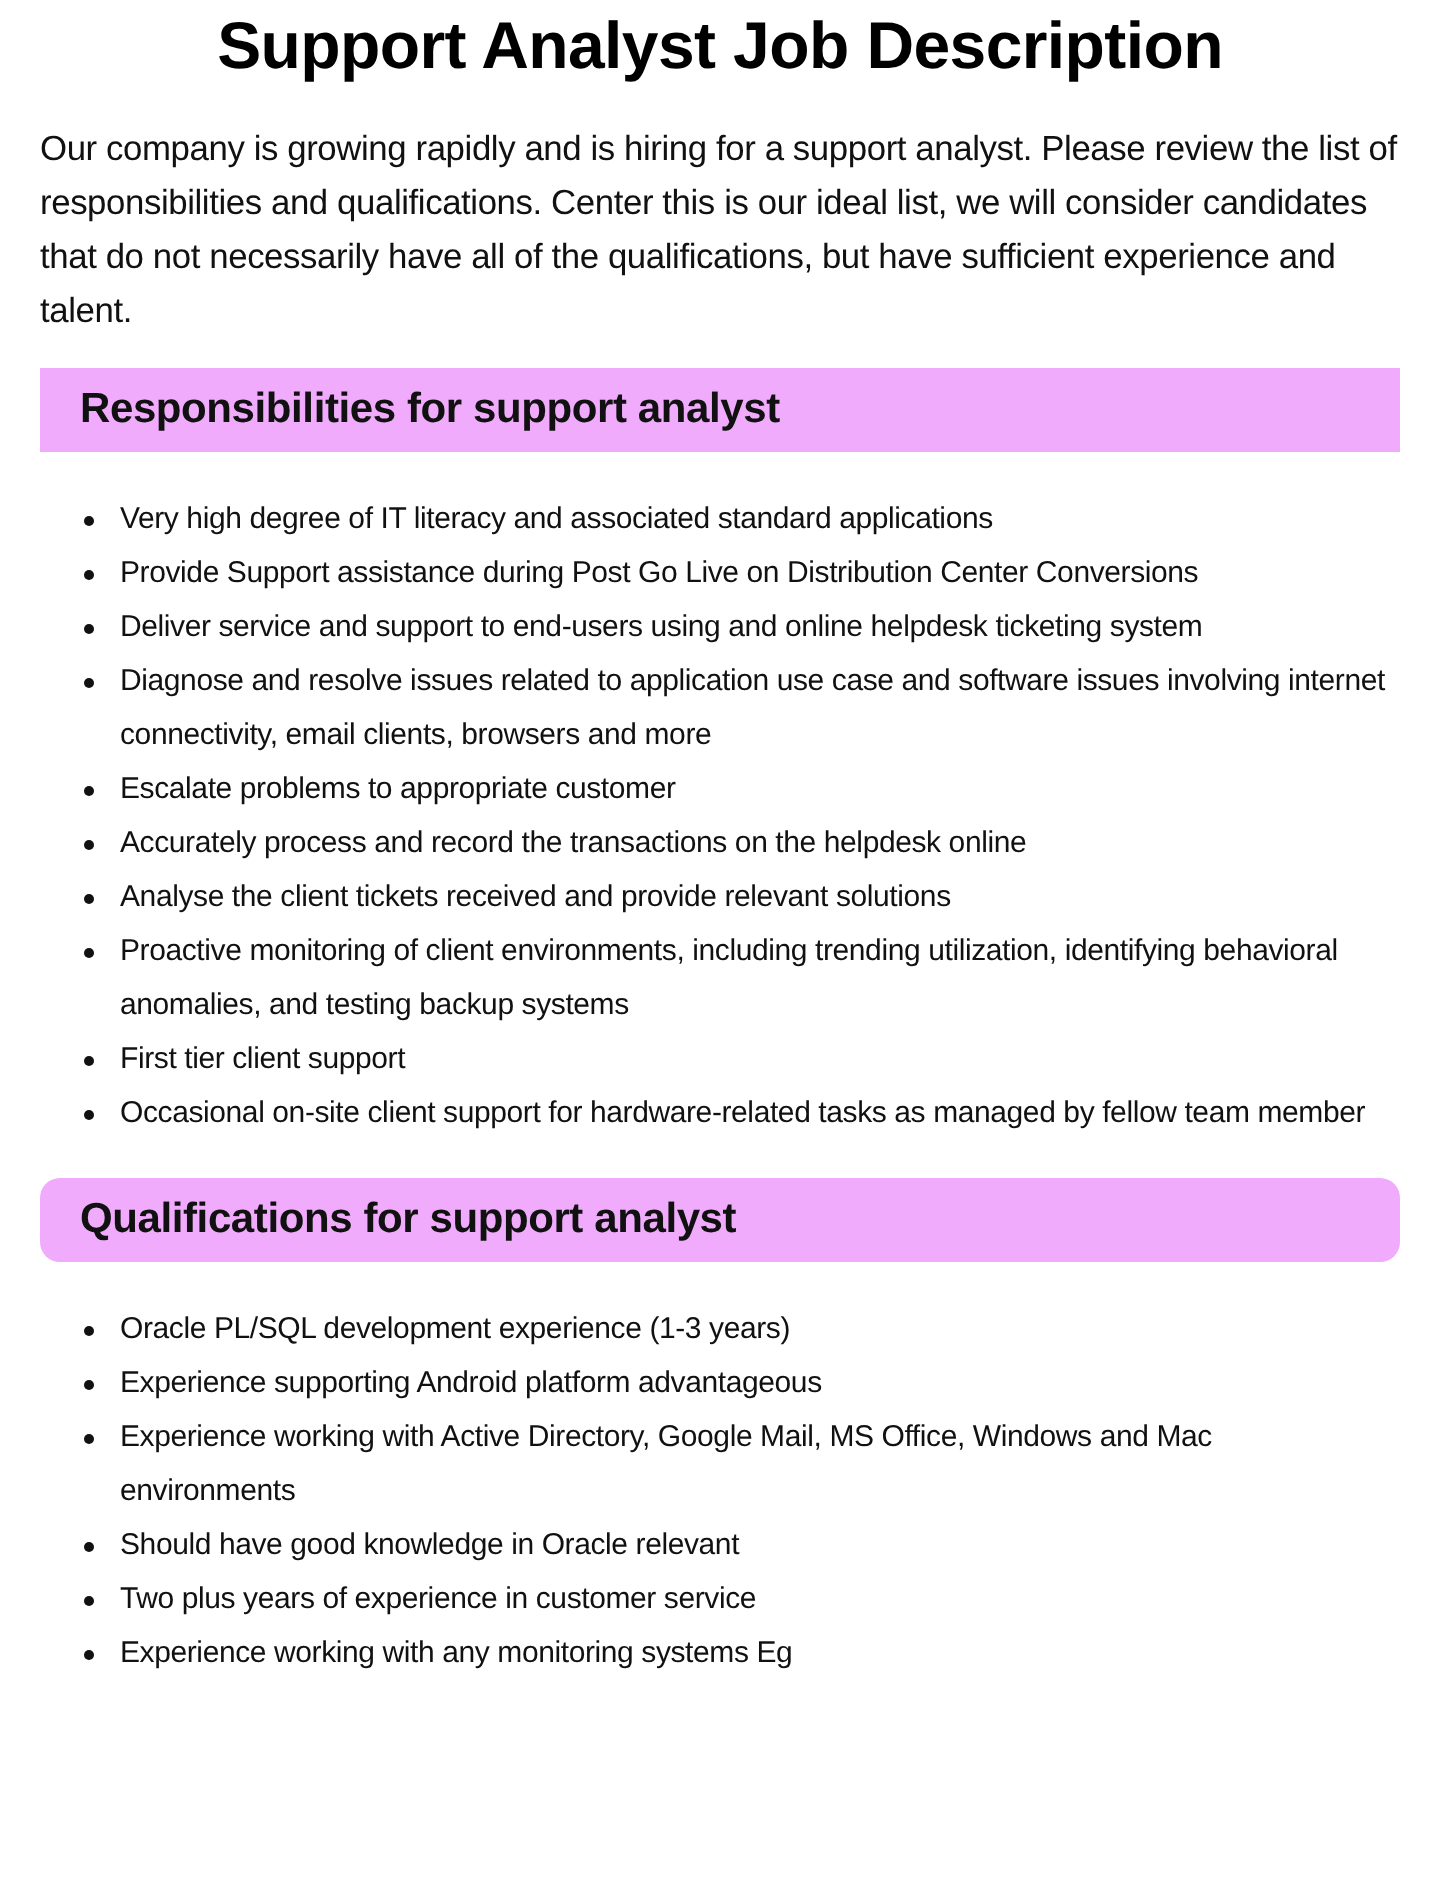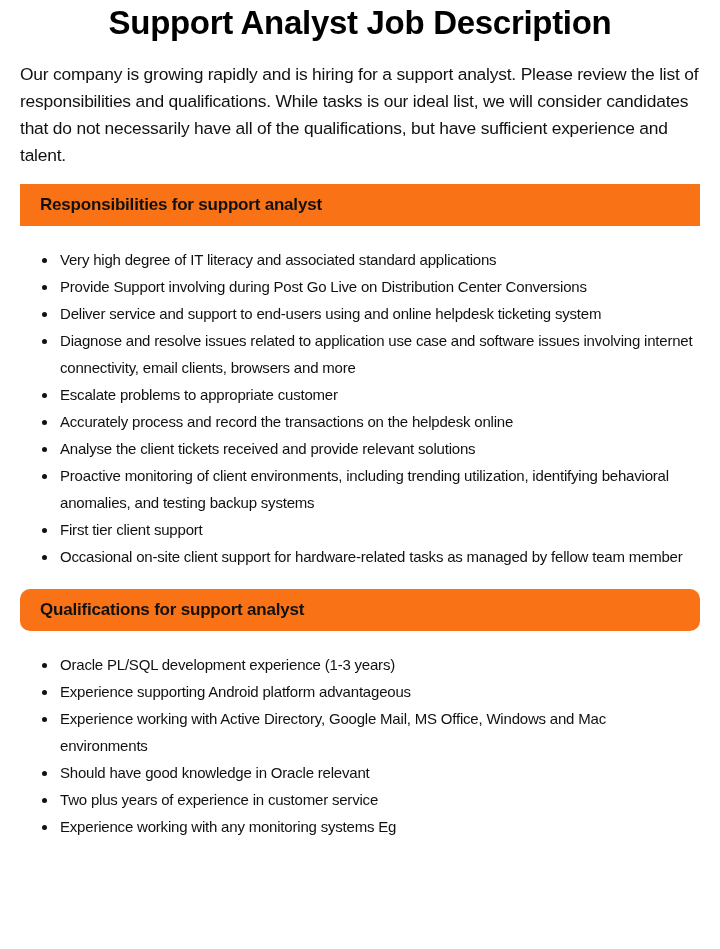--- a/index.html
+++ b/index.html
@@ -16,25 +16,25 @@
       letter-spacing: -0.3px;
       color: #000;
     }
     .intro {
       margin: 17px 0 0 0;
       font-size: 17.4px; line-height: 27px;
       letter-spacing: -0.2px;
     }
     .section-header {
       margin-top: 15px;
-      background: #f97316;
+      background: #f0abfc;
       height: 42px;
       padding: 0 20px;
       display: flex; align-items: center;
-      font-size: 17px; font-weight: 700; letter-spacing: -0.2px;
+      font-size: 21px; font-weight: 700; letter-spacing: -0.2px;
     }
     ul.bullets {
       list-style: none;
       margin: 20px 0 0 0; padding: 0 0 0 40px;
     }
     ul.bullets li {
       position: relative;
       font-size: 15px; line-height: 27px;
       letter-spacing: -0.2px;
       padding-right: 6px;
@@ -45,28 +45,28 @@
       width: 5px; height: 5px; border-radius: 50%;
       background: #111;
     }
     .section-qual { margin-top: 19px; border-radius: 10px; }
   </style>
 </head>
 <body>
 
 <div class="page">
   <h1>Support Analyst Job Description</h1>
-  <p class="intro">Our company is growing rapidly and is hiring for a support analyst. Please review the list of responsibilities and qualifications. While tasks is our ideal list, we will consider candidates that do not necessarily have all of the qualifications, but have sufficient experience and talent.</p>
+  <p class="intro">Our company is growing rapidly and is hiring for a support analyst. Please review the list of responsibilities and qualifications. Center this is our ideal list, we will consider candidates that do not necessarily have all of the qualifications, but have sufficient experience and talent.</p>
 
   <div class="section-header">
     <span>Responsibilities for support analyst</span>
   </div>
   <ul class="bullets">
     <li>Very high degree of IT literacy and associated standard applications</li>
-    <li>Provide Support involving during Post Go Live on Distribution Center Conversions</li>
+    <li>Provide Support assistance during Post Go Live on Distribution Center Conversions</li>
     <li>Deliver service and support to end-users using and online helpdesk ticketing system</li>
     <li>Diagnose and resolve issues related to application use case and software issues involving internet connectivity, email clients, browsers and more</li>
     <li>Escalate problems to appropriate customer</li>
     <li>Accurately process and record the transactions on the helpdesk online</li>
     <li>Analyse the client tickets received and provide relevant solutions</li>
     <li>Proactive monitoring of client environments, including trending utilization, identifying behavioral anomalies, and testing backup systems</li>
     <li>First tier client support</li>
     <li>Occasional on-site client support for hardware-related tasks as managed by fellow team member</li>
   </ul>
 

